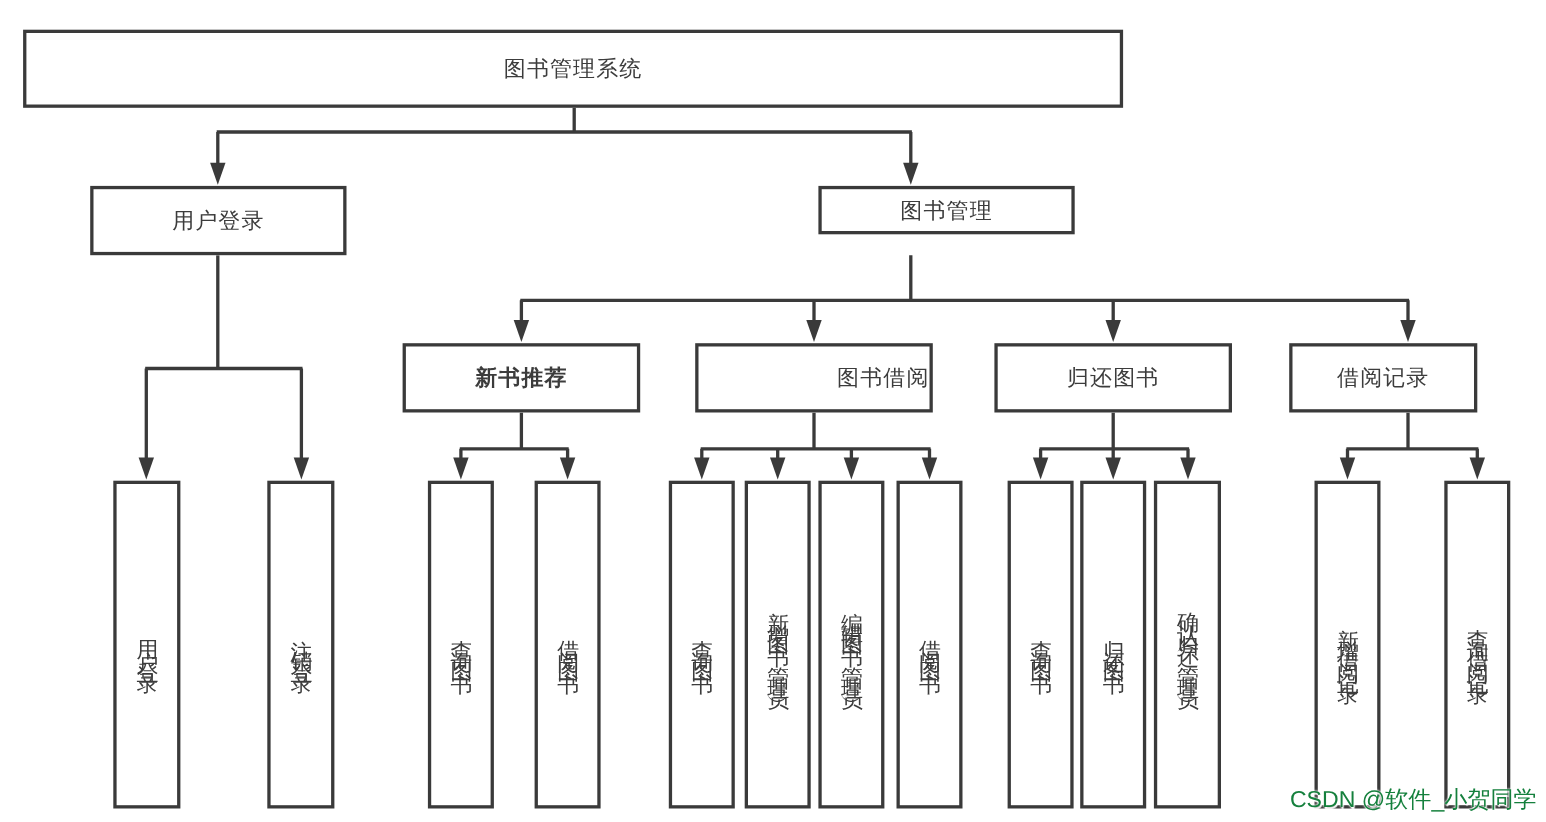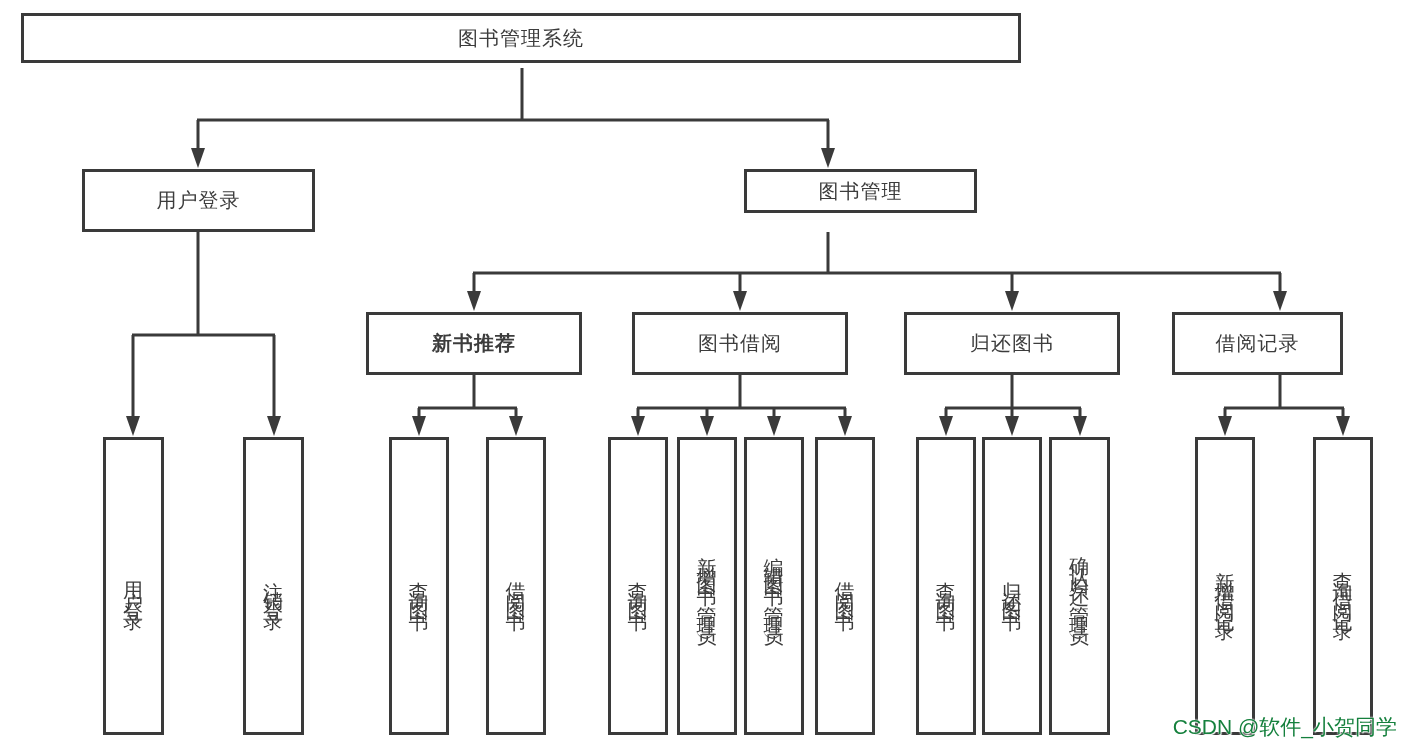--- a/index.html
+++ b/index.html
@@ -86,35 +86,35 @@
       <polygon points="767,416 781,416 774,436"></polygon>
       <polygon points="838,416 852,416 845,436"></polygon>
       <polygon points="939,416 953,416 946,436"></polygon>
       <polygon points="1005,416 1019,416 1012,436"></polygon>
       <polygon points="1073,416 1087,416 1080,436"></polygon>
       <polygon points="1218,416 1232,416 1225,436"></polygon>
       <polygon points="1336,416 1350,416 1343,436"></polygon>
     </g>
   </svg>
 
-  <div class="box hbox" style="left:21px; top:13px; width:1000px; height:50px;">
+  <div class="box hbox" style="left:21px; top:27px; width:1000px; height:71px;">
     <span>图书管理系统</span>
   </div>
 
   <div class="box hbox" style="left:82px; top:169px; width:233px; height:63px;">
     <span>用户登录</span>
   </div>
   <div class="box hbox" style="left:712px; top:169px; width:233px; height:44px;margin-left:32px;">
     <span>图书管理</span>
   </div>
 
   <div class="box hbox" style="left:366px; top:312px; width:216px; height:63px;font-weight:bold;">
     <span>新书推荐</span>
   </div>
-  <div class="box hbox" style="left:632px; top:312px; width:216px; height:63px;">
+  <div class="box hbox" style="left:632px; top:312px; width:216px; height:63px;justify-content:flex-end;">
     <span>图书借阅</span>
   </div>
   <div class="box hbox" style="left:904px; top:312px; width:216px; height:63px;">
     <span>归还图书</span>
   </div>
   <div class="box hbox" style="left:1172px; top:312px; width:171px; height:63px;">
     <span>借阅记录</span>
   </div>
 
   <div class="box vbox" style="left:103px; top:437px; width:61px; height:298px;">

